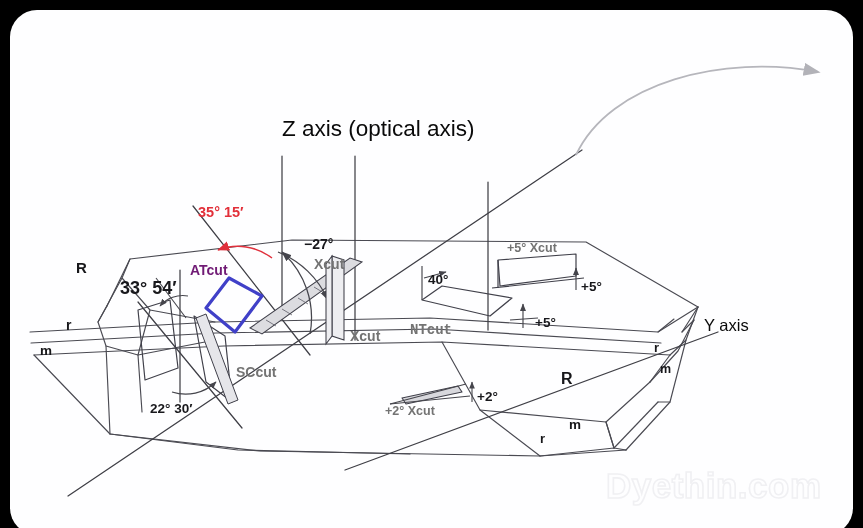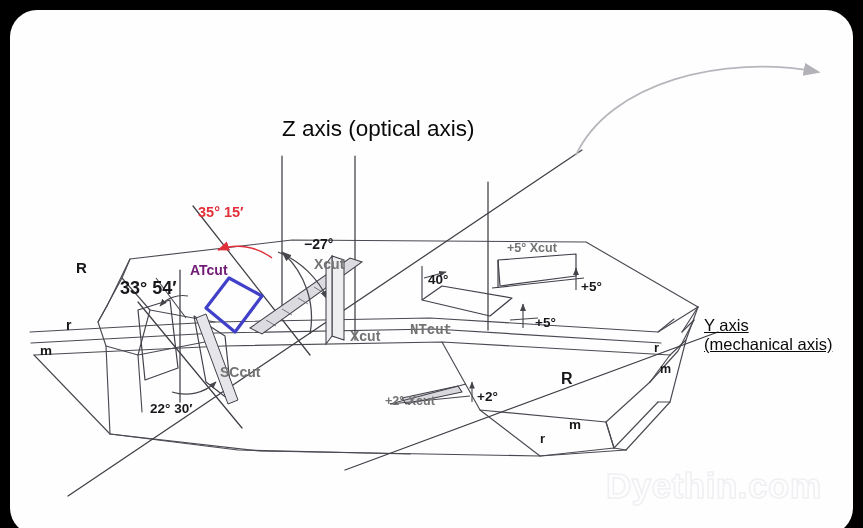--- a/index.html
+++ b/index.html
@@ -51,21 +51,20 @@
   }
   #x-axis-title {
     left: 68px;
     top: 466px;
     font-size: 22.5px;
   }
   #y-axis-title {
     left: 694px;
     top: 306px;
     font-size: 16.5px;
-    text-decoration: underline;
   }
   .cutlabel {
     position: absolute;
     color: #737373;
     font-weight: bold;
     font-family: "Liberation Sans", sans-serif;
     white-space: nowrap;
   }
   .cutlabel.red {
     color: #701a75;
@@ -270,36 +269,35 @@
           <path d="M0,0 L9.5,3.6 L0,7.2 z" fill="#b2b2b8"></path>
         </marker>
       </defs>
     </svg>
 
     <div class="axis-title" id="z-axis-title">Z axis (optical axis)</div>
 
 
     <div class="axis-title" id="y-axis-title">
       <div>Y axis</div>
-      <div>(mechanical axis)</div>
     </div>
 
     <div class="cutlabel red" style="left:180px; top:252px; font-size:14px;">ATcut</div>
 
     <div class="cutlabel" style="left:304px; top:246px; font-size:14px;">Xcut</div>
 
-    <div class="cutlabel" style="left:210px; top:354px; font-size:14px;">SCcut</div>
+    <div class="cutlabel" style="left:226px; top:354px; font-size:14px;">SCcut</div>
 
     <div class="cutlabel" style="left:340px; top:318px; font-size:14px;">Xcut</div>
 
     <div class="cutlabel" style="left:400px; top:312px; font-size:14px;font-family:Liberation Mono, monospace;">NTcut</div>
 
     <div class="cutlabel" style="left:497px; top:231px; font-size:12.5px;">+5°  Xcut</div>
 
-    <div class="cutlabel" style="left:375px; top:384px; font-size:12.5px;">+2°  Xcut</div>
+    <div class="cutlabel" style="left:375px; top:394px; font-size:12.5px;">+2°  Xcut</div>
 
     <div class="anglelabel red" style="left:188px; top:194px; font-size:14.5px;">35°  15′</div>
 
     <div class="anglelabel" style="left:294px; top:226px; font-size:14px;">−27°</div>
 
     <div class="anglelabel" style="left:110px; top:268px; font-size:18px;">33°  54′</div>
 
     <div class="anglelabel" style="left:140px; top:391px; font-size:13.5px;">22°  30′</div>
 
     <div class="anglelabel" style="left:418px; top:262px; font-size:13.5px;">40°</div>

